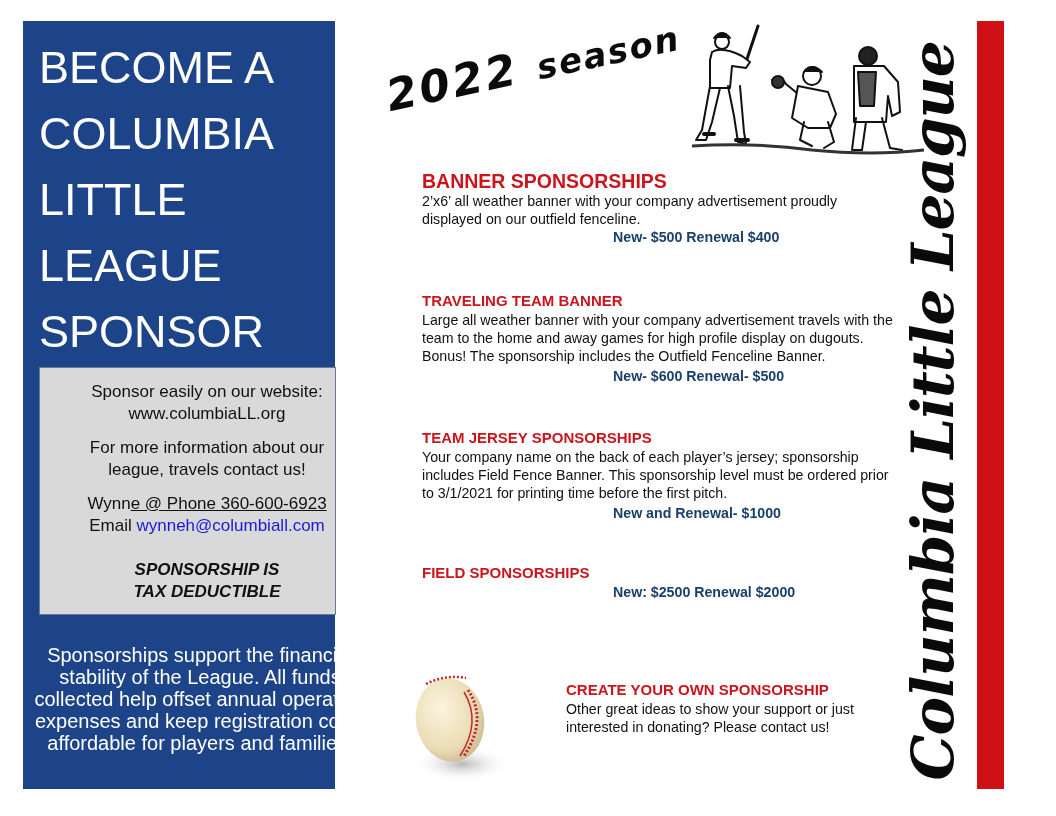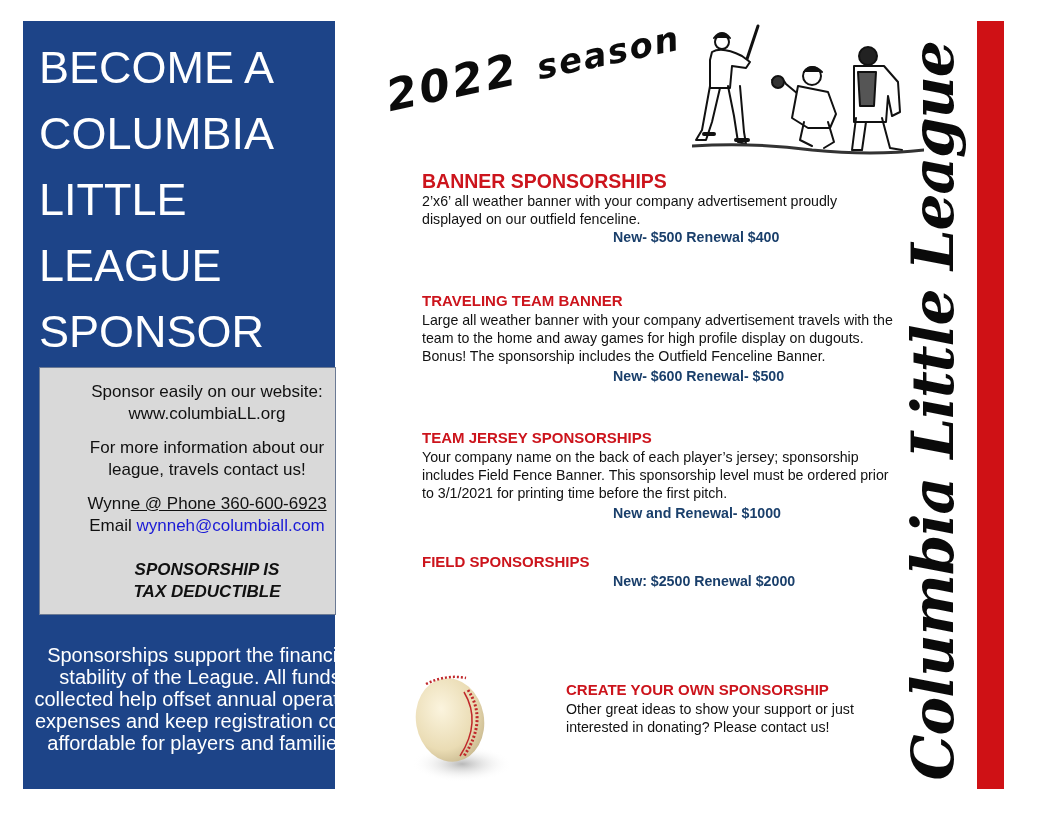--- a/index.html
+++ b/index.html
@@ -151,21 +151,21 @@
     <div>Large all weather banner with your company advertisement travels with the team to the home and away games for high profile display on dugouts. Bonus! The sponsorship includes the Outfield Fenceline Banner.</div>
     <div class="price" style="padding-top:2px;">New- $600 Renewal- $500</div>
   </div>
 
   <div class="section" style="top:258px;">
     <div class="sec-title">TEAM JERSEY SPONSORSHIPS</div>
     <div>Your company name on the back of each player’s jersey; sponsorship includes Field Fence Banner. This sponsorship level must be ordered prior to 3/1/2021 for printing time before the first pitch.</div>
     <div class="price italic" style="padding-top:2px;">New and Renewal- $1000</div>
   </div>
 
-  <div class="section" style="top:382px;">
+  <div class="section" style="top:393px;">
     <div class="sec-title">FIELD SPONSORSHIPS</div>
     <div class="price">New: $2500 Renewal $2000</div>
   </div>
 </div>
 
 <svg class="baseball" viewBox="0 0 108 124">
   <defs>
     <radialGradient id="ballg" cx="40%" cy="35%" r="70%">
       <stop offset="0%" stop-color="#fbf4de"></stop>
       <stop offset="70%" stop-color="#eadcb4"></stop>

